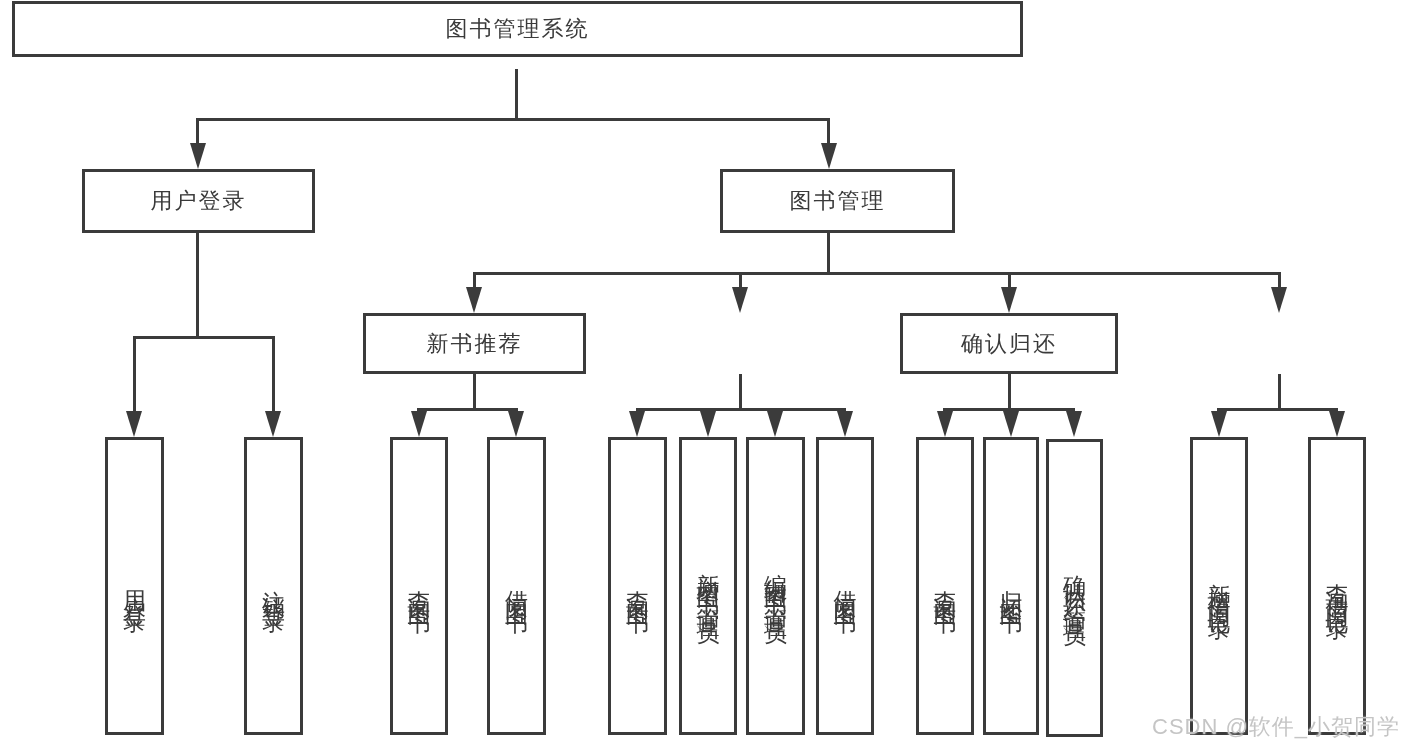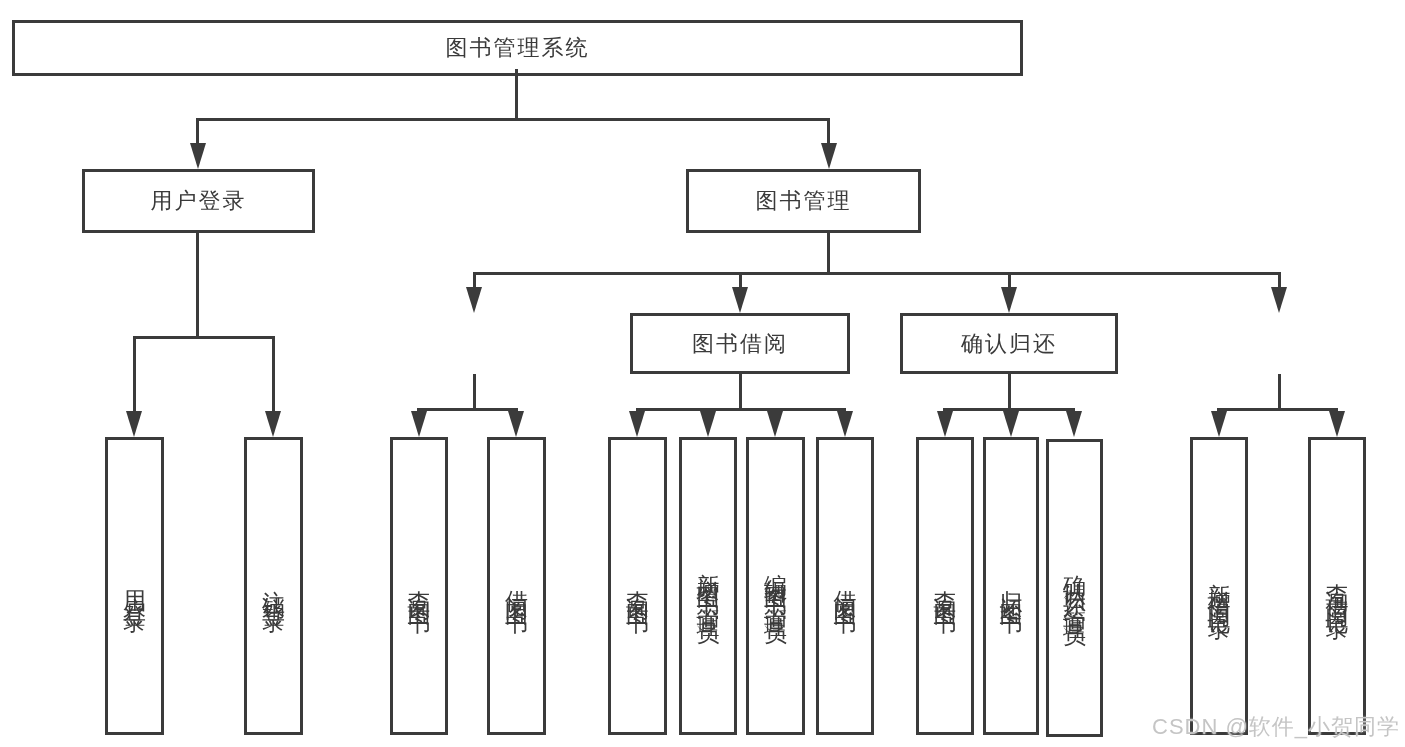--- a/index.html
+++ b/index.html
@@ -27,26 +27,26 @@
     position:absolute;left:1152px;top:712px;z-index:10;
     font-size:22px;letter-spacing:1px;color:#c5c5c5;
     text-shadow:0 0 2px #ffffff;white-space:nowrap;
   }
 </style>
 </head>
 <body>
 
 <div id="stage">
 
-  <div class="node" style="left:12px;top:20px;width:1011px;height:56px">图书管理系统</div>
+  <div class="node" style="left:12px;top:1px;width:1011px;height:56px">图书管理系统</div>
 
   <div class="node" style="left:82px;top:169px;width:233px;height:64px">用户登录</div>
-  <div class="node" style="left:686px;top:169px;width:235px;height:64px">图书管理</div>
+  <div class="node" style="left:720px;top:169px;width:235px;height:64px">图书管理</div>
 
-  <div class="node" style="left:630px;top:313px;width:220px;height:61px">图书借阅</div>
+  <div class="node" style="left:363px;top:313px;width:223px;height:61px">新书推荐</div>
   <div class="node" style="left:900px;top:313px;width:218px;height:61px">确认归还</div>
 
   <div class="node leaf" style="left:105px;top:437px;width:59px;height:298px">用户登录</div>
   <div class="node leaf" style="left:244px;top:437px;width:59px;height:298px">注销登录</div>
 
   <div class="node leaf" style="left:390px;top:437px;width:58px;height:298px">查询图书</div>
   <div class="node leaf" style="left:487px;top:437px;width:59px;height:298px">借阅图书</div>
 
   <div class="node leaf" style="left:608px;top:437px;width:59px;height:298px">查询图书</div>
   <div class="node leaf" style="left:679px;top:437px;width:58px;height:298px">新增图书（管理员）</div>

